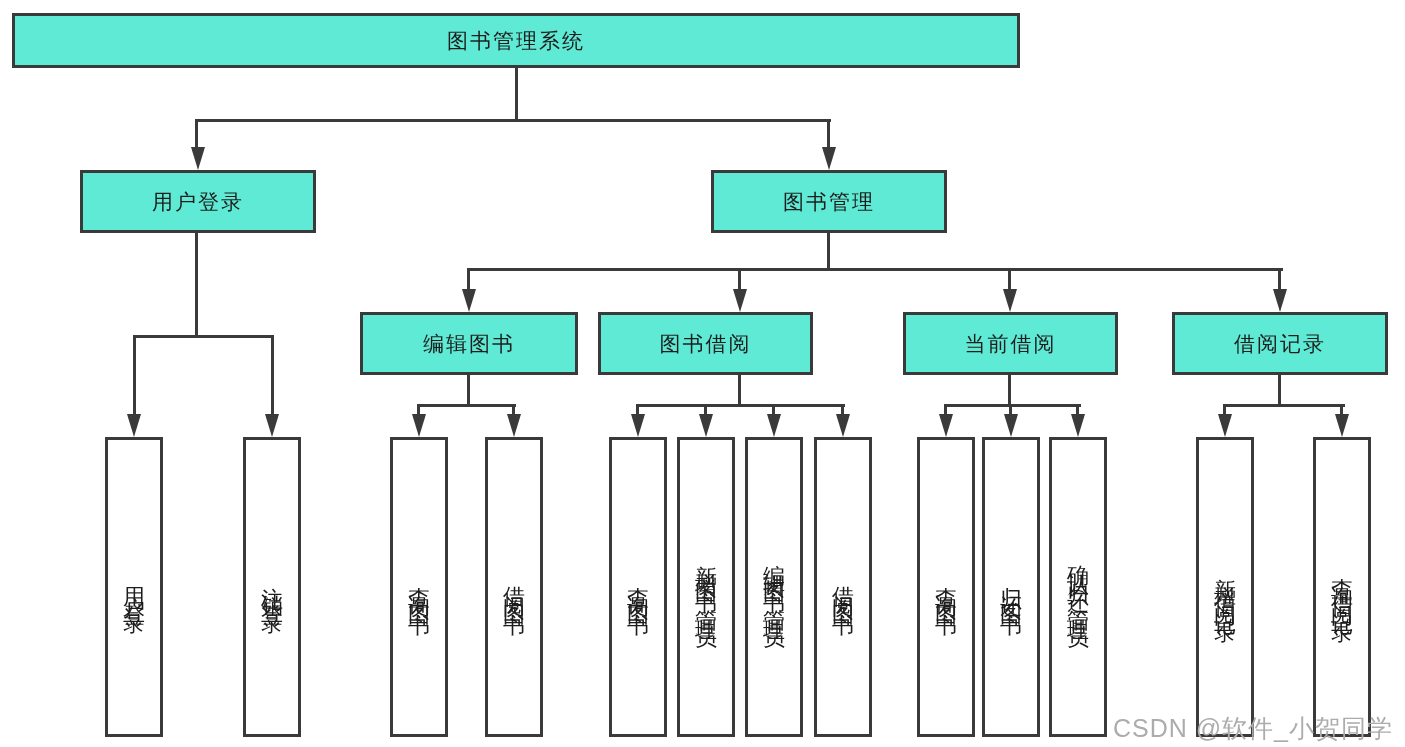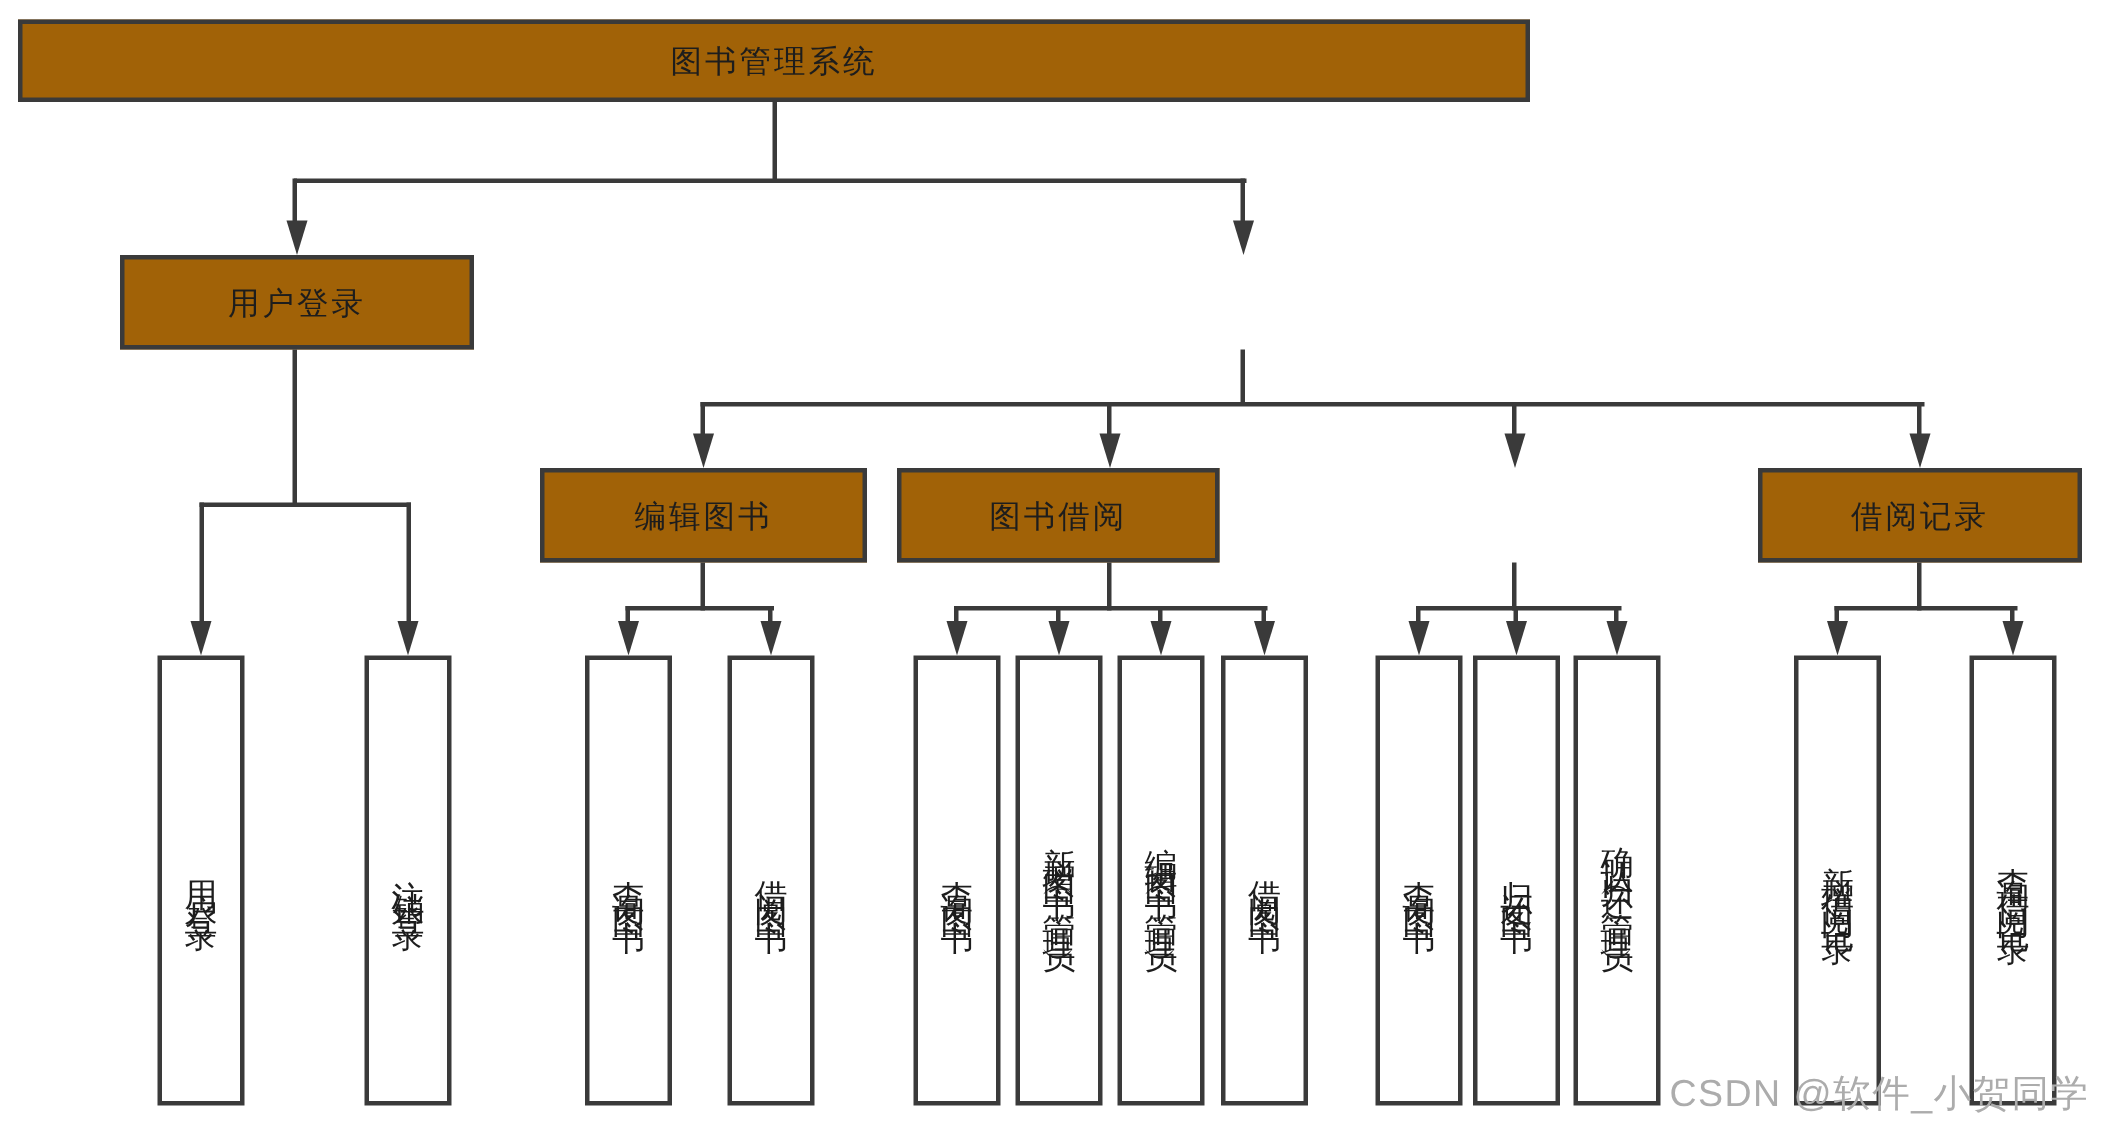--- a/index.html
+++ b/index.html
@@ -4,21 +4,21 @@
 <style>
   html,body{margin:0;padding:0;background:#ffffff;}
   body{width:1405px;height:747px;overflow:hidden;
        font-family:"Liberation Sans","DejaVu Sans",sans-serif;}
   #stage{position:relative;width:1405px;height:747px;background:#ffffff;}
 
   .box{
     position:absolute;
     box-sizing:border-box;
     border:3px solid #3a3a3a;
-    background:#a16207;
+    background:#5eead4;
     display:flex;align-items:center;justify-content:center;
     color:#1d1d1d;font-size:21px;letter-spacing:2px;
   }
   .vbox{
     position:absolute;
     box-sizing:border-box;
     border:3px solid #3a3a3a;
     background:#ffffff;
     display:flex;align-items:center;justify-content:center;
     color:#1d1d1d;font-size:22px;letter-spacing:9px;
@@ -51,20 +51,23 @@
   <div class="vline" style="left:515px;top:68px;height:52px;"></div>
   <div class="hline" style="left:196px;top:119px;width:635px;"></div>
   <div class="vline" style="left:195px;top:119px;height:31px;"></div>
   <div class="vline" style="left:827px;top:119px;height:31px;"></div>
   <div class="arrow" style="left:191px;top:147px;"></div>
   <div class="arrow" style="left:822px;top:147px;"></div>
 
   <div class="box" style="left:80px;top:170px;width:236px;height:63px;">
     <span>用户登录</span>
   </div>
+  <div class="box" style="left:711px;top:170px;width:236px;height:63px;">
+    <span>图书管理</span>
+  </div>
 
   <div class="vline" style="left:195px;top:233px;height:104px;"></div>
   <div class="hline" style="left:133px;top:335px;width:141px;"></div>
   <div class="vline" style="left:133px;top:335px;height:80px;"></div>
   <div class="vline" style="left:271px;top:335px;height:80px;"></div>
   <div class="arrow" style="left:127px;top:414px;"></div>
   <div class="arrow" style="left:265px;top:414px;"></div>
 
   <div class="vline" style="left:827px;top:233px;height:37px;"></div>
   <div class="hline" style="left:467px;top:268px;width:816px;"></div>
@@ -75,20 +78,23 @@
   <div class="arrow" style="left:462px;top:289px;"></div>
   <div class="arrow" style="left:733px;top:289px;"></div>
   <div class="arrow" style="left:1003px;top:289px;"></div>
   <div class="arrow" style="left:1273px;top:289px;"></div>
 
   <div class="box" style="left:360px;top:312px;width:218px;height:63px;">
     <span>编辑图书</span>
   </div>
   <div class="box" style="left:598px;top:312px;width:215px;height:63px;">
     <span>图书借阅</span>
+  </div>
+  <div class="box" style="left:903px;top:312px;width:215px;height:63px;">
+    <span>当前借阅</span>
   </div>
   <div class="box" style="left:1172px;top:312px;width:216px;height:63px;">
     <span>借阅记录</span>
   </div>
 
   <div class="vline" style="left:467px;top:375px;height:32px;"></div>
   <div class="hline" style="left:417px;top:404px;width:99px;"></div>
   <div class="vline" style="left:417px;top:404px;height:12px;"></div>
   <div class="vline" style="left:512px;top:404px;height:12px;"></div>
   <div class="arrow" style="left:412px;top:414px;"></div>

